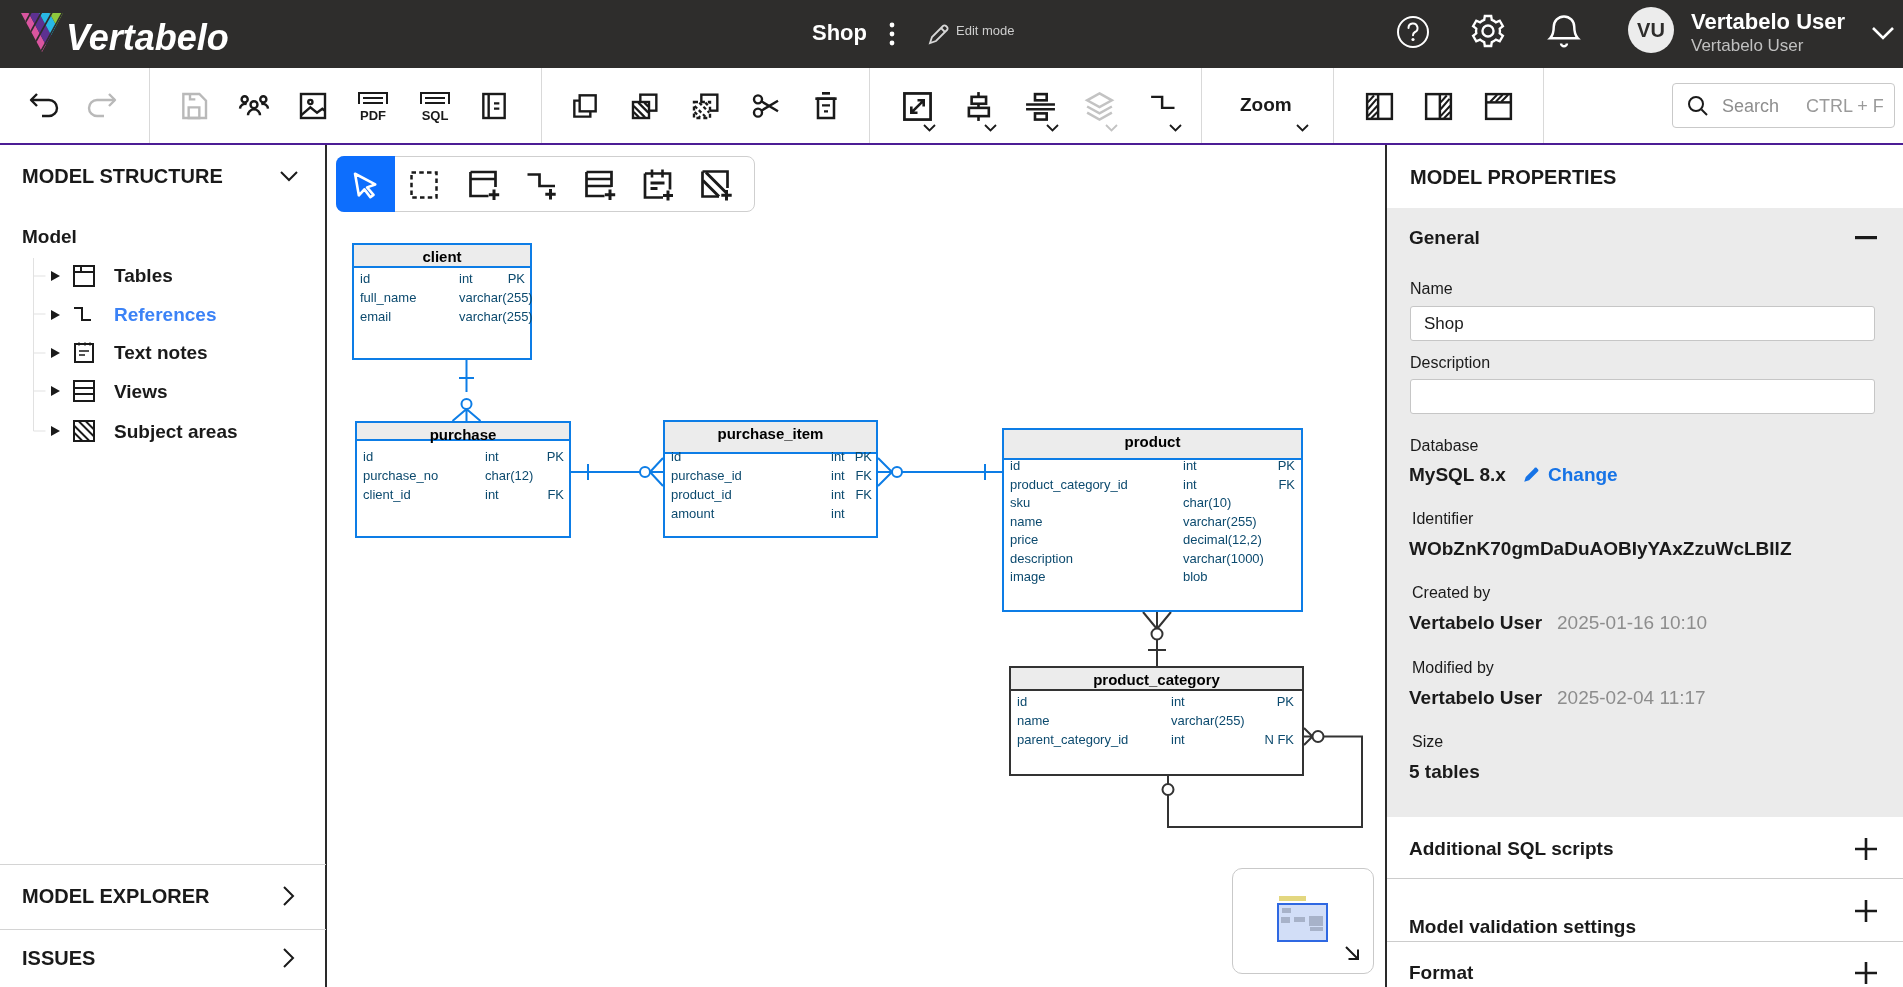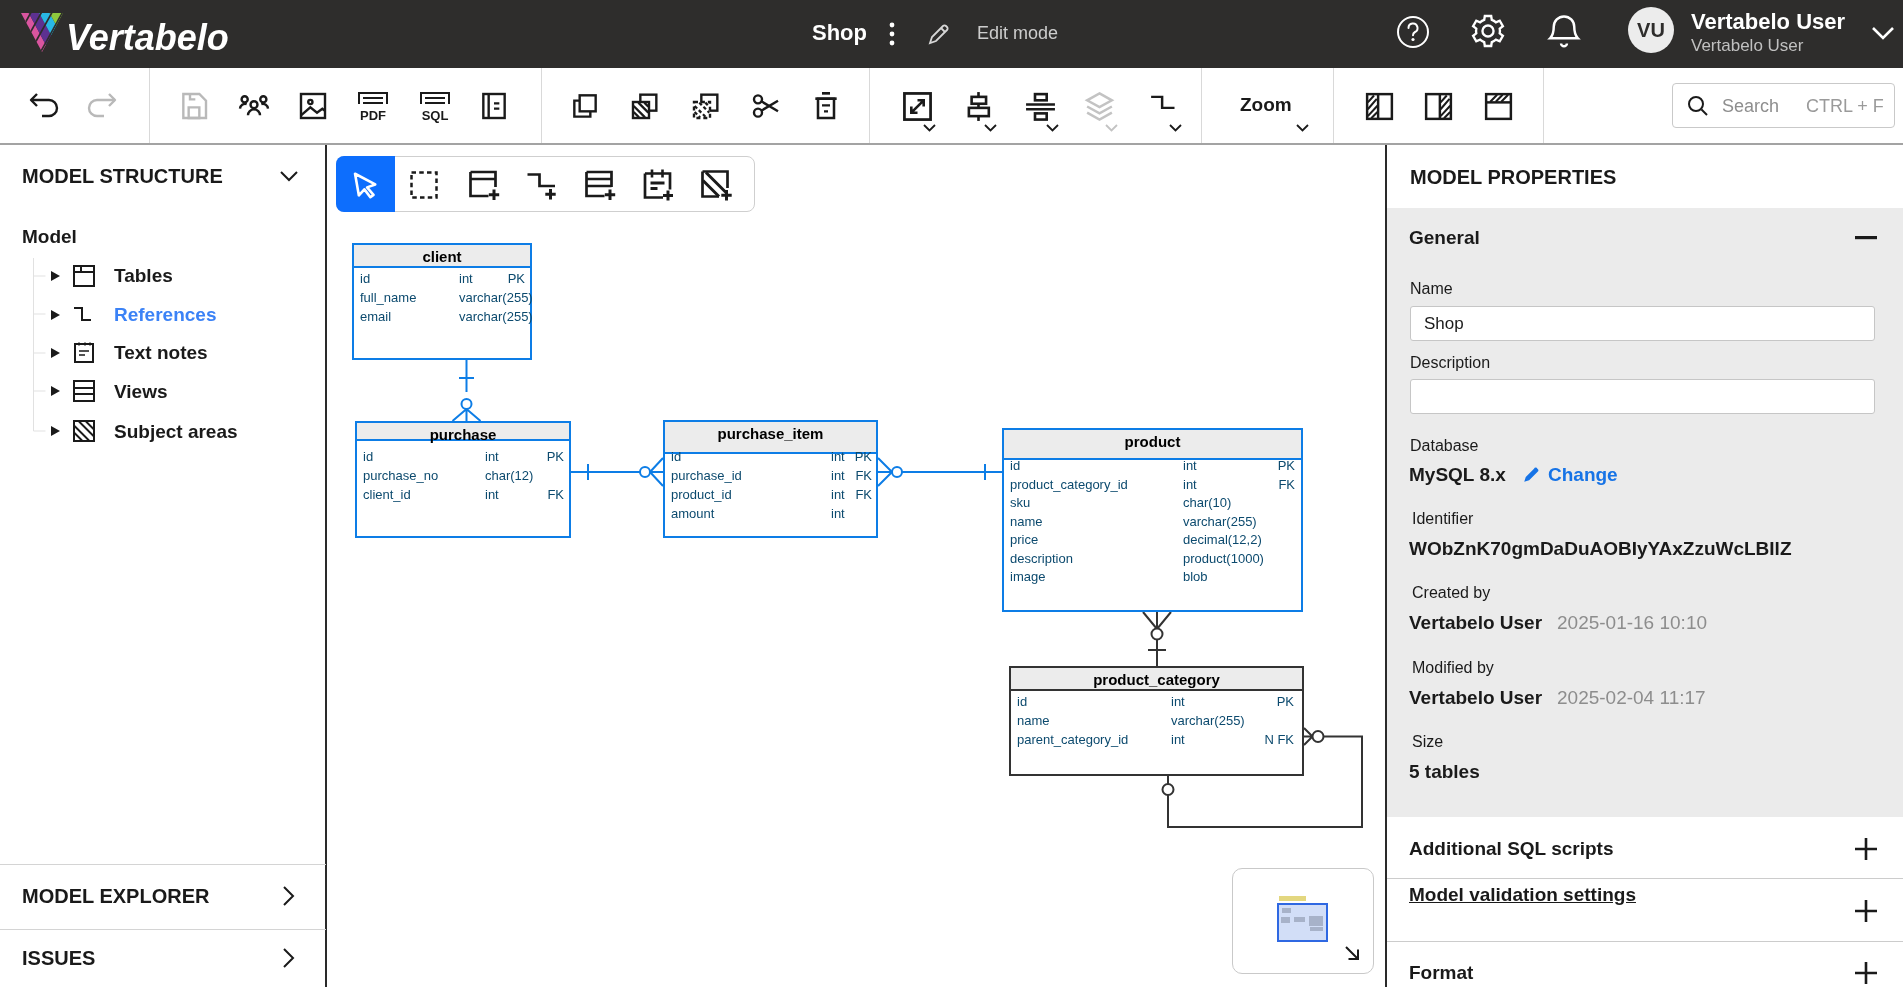--- a/index.html
+++ b/index.html
@@ -1,18 +1,18 @@
 <!DOCTYPE html>
 <html><head>
 <meta charset="utf-8">
 <style>
 * { margin:0; padding:0; box-sizing:border-box; }
 html,body { width:1903px; height:987px; overflow:hidden; font-family:"Liberation Sans", sans-serif; background:#fff; }
 #topbar { position:absolute; left:0; top:0; width:1903px; height:68px; background:#2e2d2c; }
-#toolbar { position:absolute; left:0; top:68px; width:1903px; height:77px; background:#fff; border-bottom:2px solid #a3a3a3; }
+#toolbar { position:absolute; left:0; top:68px; width:1903px; height:77px; background:#fff; border-bottom:2px solid #4c1d95; }
 #sidebar { position:absolute; left:0; top:145px; width:327px; height:842px; background:#fff; border-right:2px solid #2a2a2a; }
 #canvas { position:absolute; left:328px; top:145px; width:1057px; height:842px; background:#fff; }
 #rpanel { position:absolute; left:1385px; top:145px; width:518px; height:842px; background:#fff; border-left:2px solid #2a2a2a; }
 .tdiv { position:absolute; top:0; width:1px; height:75px; background:#d9d9d9; }
 .ticon { position:absolute; top:22px; }
 .tchev { position:absolute; top:56px; }
 svg { display:block; }
 .tbl { position:absolute; background:#fff; }
 .tbl .hd { text-align:center; font-weight:bold; font-size:15px; color:#000; background:#ececec; }
 .tbl .row { position:absolute; font-size:13px; color:#0c4a6e; white-space:nowrap; }
@@ -52,21 +52,21 @@
   <div style="position:absolute;left:812px;top:20px;font-size:22px;font-weight:bold;color:#fff;">Shop</div>
   <svg width="6" height="24" viewBox="0 0 6 24" style="position:absolute;left:889px;top:22px;">
     <circle cx="3" cy="3" r="2.4" fill="#fff"></circle>
       <circle cx="3" cy="12" r="2.4" fill="#fff"></circle>
       <circle cx="3" cy="21" r="2.4" fill="#fff"></circle>
   </svg>
   <svg width="24" height="24" viewBox="0 0 24 24" style="position:absolute;left:927px;top:22px;" fill="none" stroke="#d6d6d6" stroke-width="1.8">
     <path d="M3 21 L5 15 L16 4 a2.1 2.1 0 0 1 3 0 l1 1 a2.1 2.1 0 0 1 0 3 L9 19 Z"></path>
       <path d="M14 6 L18 10"></path>
   </svg>
-  <div style="position:absolute;left:977px;top:23px;font-size:18px;color:#cdcdcd;">Edit mode</div>
+  <div style="position:absolute;left:956px;top:23px;font-size:13px;color:#cdcdcd;">Edit mode</div>
   <svg width="34" height="34" viewBox="0 0 34 34" style="position:absolute;left:1396px;top:15px;" fill="none" stroke="#fff" stroke-width="2">
     <circle cx="17" cy="17" r="15"></circle>
     <path d="M12.5 13 a4.5 4.5 0 1 1 6.5 4 c-1.5 0.8 -2 1.6 -2 3.2" stroke-linecap="round"></path>
     <circle cx="17" cy="24.5" r="1.6" fill="#fff" stroke="none"></circle>
   </svg>
   <svg width="38" height="38" viewBox="0 0 24 24" style="position:absolute;left:1469px;top:12px;" fill="none" stroke="#fff" stroke-width="1.5">
     <path d="M12 8.5 a3.5 3.5 0 1 0 0 7 a3.5 3.5 0 0 0 0 -7 Z"></path>
     <path d="M19.4 13.5 a7.6 7.6 0 0 0 0 -3 l2 -1.6 -2 -3.4 -2.4 1 a7.6 7.6 0 0 0 -2.6 -1.5 L14 2.5 h-4 l-0.4 2.5 a7.6 7.6 0 0 0 -2.6 1.5 l-2.4 -1 -2 3.4 2 1.6 a7.6 7.6 0 0 0 0 3 l-2 1.6 2 3.4 2.4 -1 a7.6 7.6 0 0 0 2.6 1.5 l0.4 2.5 h4 l0.4 -2.5 a7.6 7.6 0 0 0 2.6 -1.5 l2.4 1 2 -3.4 Z"></path>
   </svg>
   <svg width="36" height="38" viewBox="0 0 24 26" style="position:absolute;left:1546px;top:12px;" fill="none" stroke="#fff" stroke-width="1.7">
@@ -417,21 +417,21 @@
   <div class="row" style="left:6px;top:46.5px;">product_category_id</div>
       <div class="row" style="left:179px;top:46.5px;">int</div>
       <div class="row" style="right:6px;top:46.5px;">FK</div>
   <div class="row" style="left:6px;top:65px;">sku</div>
       <div class="row" style="left:179px;top:65px;">char(10)</div>
   <div class="row" style="left:6px;top:83.5px;">name</div>
       <div class="row" style="left:179px;top:83.5px;">varchar(255)</div>
   <div class="row" style="left:6px;top:102px;">price</div>
       <div class="row" style="left:179px;top:102px;">decimal(12,2)</div>
   <div class="row" style="left:6px;top:120.5px;">description</div>
-      <div class="row" style="left:179px;top:120.5px;">product(1000)</div>
+      <div class="row" style="left:179px;top:120.5px;">varchar(1000)</div>
   <div class="row" style="left:6px;top:139px;">image</div>
       <div class="row" style="left:179px;top:139px;">blob</div>
 </div>
 
 <div class="tbl" style="left:681px;top:521px;width:295px;height:110px;border:2px solid #333;">
   <div class="hd" style="height:23px;line-height:23px;border-bottom:2px solid #333;">product_category</div>
   <div class="row" style="left:6px;top:25.5px;">id</div>
       <div class="row" style="left:160px;top:25.5px;">int</div>
       <div class="row" style="right:8px;top:25.5px;">PK</div>
   <div class="row" style="left:6px;top:44.5px;">name</div>
@@ -479,21 +479,21 @@
 <div class="rlbl" style="left:1412px;top:659px;">Modified by</div>
 <div class="rval" style="left:1409px;top:687px;">Vertabelo User</div>
 <div class="rdate" style="left:1557px;top:687px;">2025-02-04 11:17</div>
 <div class="rlbl" style="left:1412px;top:733px;">Size</div>
 <div class="rval" style="left:1409px;top:761px;">5 tables</div>
 <div class="rsec" style="top:838px;">Additional SQL scripts</div>
 <svg class="plus" style="top:838px;" viewBox="0 0 22 22">
     <path d="M11 0 V22 M0 11 H22" stroke="#1a1a1a" stroke-width="2.6"></path>
   </svg>
 <div style="position:absolute;left:1387px;top:878px;width:516px;height:1px;background:#ccc;"></div>
-<div class="rsec" style="top:884px;text-decoration:underline;">Model validation settings</div>
+<div class="rsec" style="top:916px;">Model validation settings</div>
 <svg class="plus" style="top:900px;" viewBox="0 0 22 22">
     <path d="M11 0 V22 M0 11 H22" stroke="#1a1a1a" stroke-width="2.6"></path>
   </svg>
 <div style="position:absolute;left:1387px;top:941px;width:516px;height:1px;background:#ccc;"></div>
 <div class="rsec" style="top:962px;">Format</div>
 <svg class="plus" style="top:962px;" viewBox="0 0 22 22">
     <path d="M11 0 V22 M0 11 H22" stroke="#1a1a1a" stroke-width="2.6"></path>
   </svg>
 
 </body></html>

